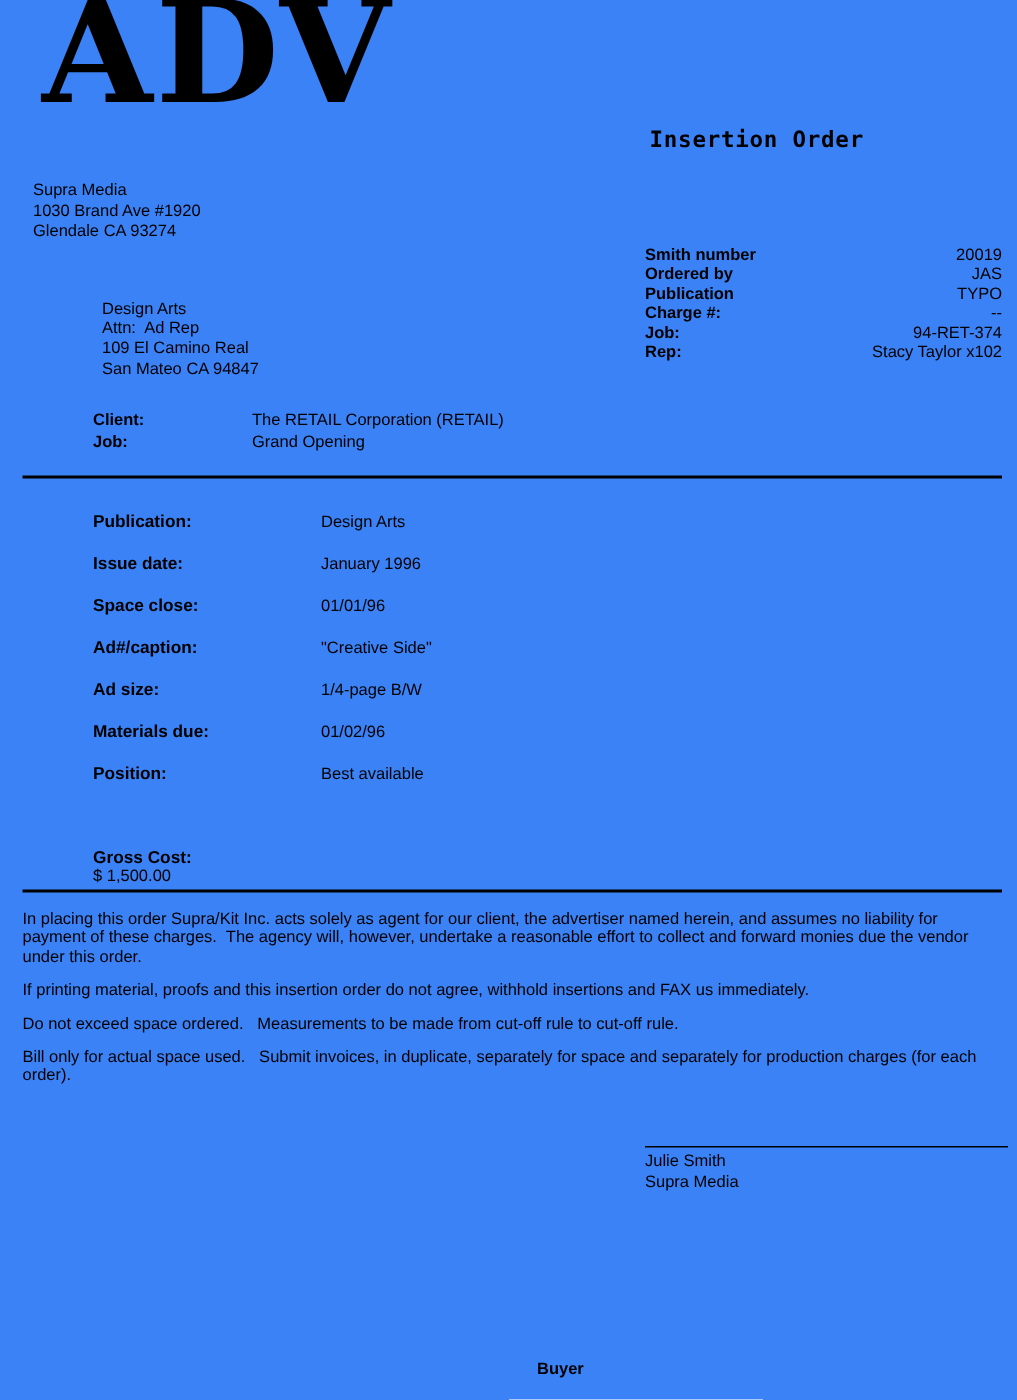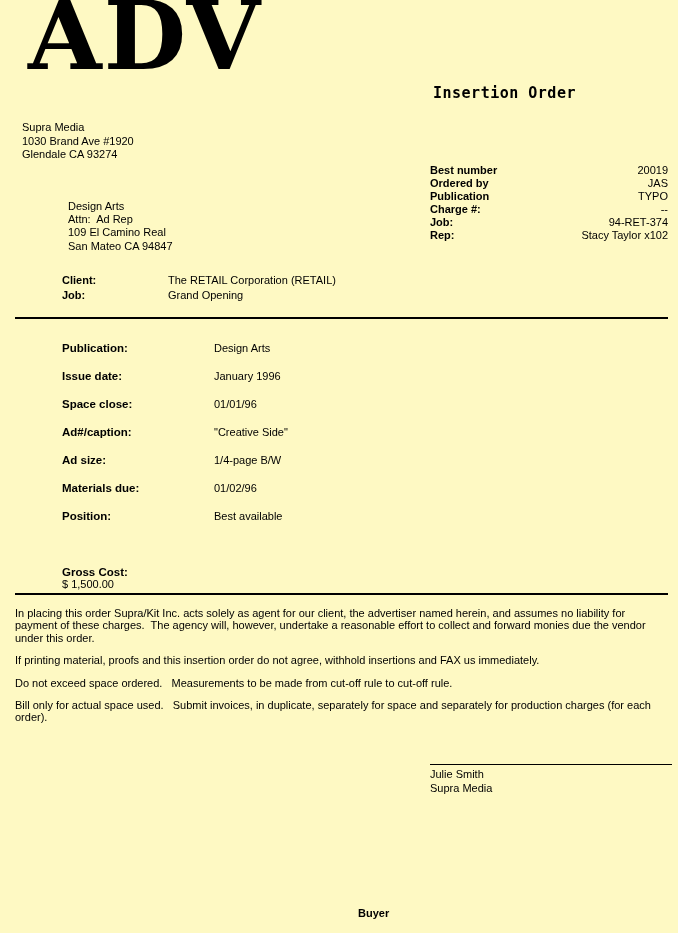--- a/index.html
+++ b/index.html
@@ -1,20 +1,20 @@
 <!DOCTYPE html>
 <html><head>
 <meta charset="utf-8">
 <style>
   html, body { margin: 0; padding: 0; background: #ffffff; }
   .page {
     position: relative;
     width: 678px;
     height: 933px;
-    background: #fef9c3;
+    background: #3b82f6;
     color: #000000;
     font-family: "Liberation Sans", sans-serif;
     overflow: hidden;
   }
   .txt { white-space: pre-wrap; }
 
   
   .logo {
     position: absolute;
     left: 28px;
@@ -159,21 +159,21 @@
   <div class="title">Insertion Order</div>
 
   <div class="sender">
     <div class="txt">Supra Media</div>
     <div class="txt">1030 Brand Ave #1920</div>
     <div class="txt">Glendale CA 93274</div>
   </div>
 
   <div class="order-meta">
     <div class="meta-row">
-      <span class="meta-label">Best number</span>
+      <span class="meta-label">Smith number</span>
       <span class="meta-value">20019</span>
     </div>
     <div class="meta-row">
       <span class="meta-label">Ordered by</span>
       <span class="meta-value">JAS</span>
     </div>
     <div class="meta-row">
       <span class="meta-label">Publication</span>
       <span class="meta-value">TYPO</span>
     </div>

